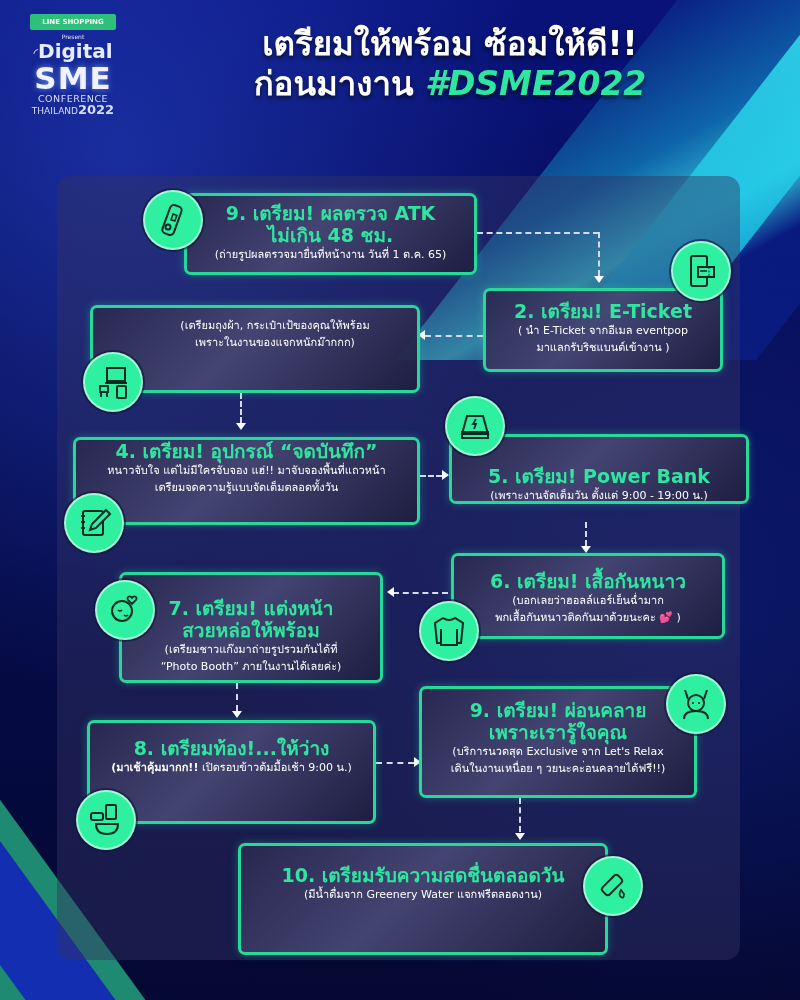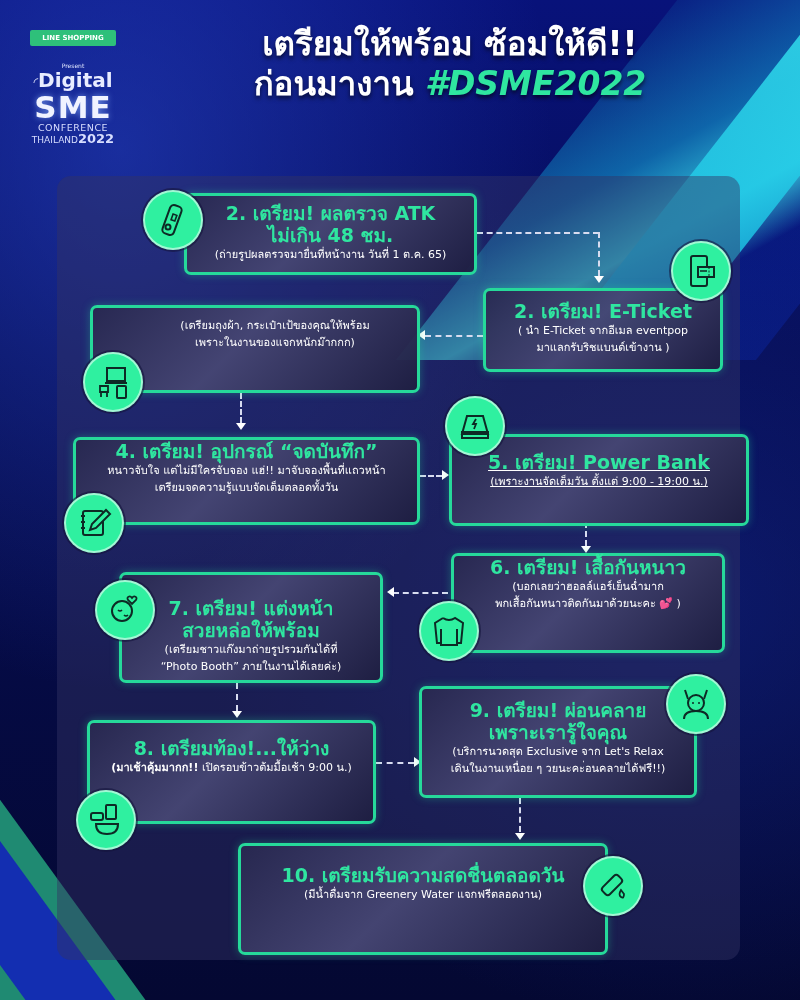--- a/index.html
+++ b/index.html
@@ -29,21 +29,21 @@
     position:absolute; left:-40px; bottom:-20px; width:200px; height:360px;
     background:#1f8a72; transform: skewX(36deg); transform-origin: bottom left;
   }
   .stripe-bl-blue {
     position:absolute; left:40px; bottom:-20px; width:90px; height:520px;
     background:#1224b8; transform: skewX(36deg); transform-origin: bottom left; opacity:0.9;
   }
   .logo { position:absolute; left:28px; top:14px; width:90px; text-align:center; color:#fff; }
   .logo .badge {
     background:#2ec07a; color:#fff; font-weight:bold; font-size:7px;
-    padding:4px 2px; border-radius:2px; margin:16px 2px;
+    padding:4px 2px; border-radius:2px; margin:0 2px;
   }
   .logo .present { font-size:6px; margin-top:3px; color:#dfe6ff; }
   .logo .digital { font-size:20px; font-weight:bold; line-height:20px; margin-top:1px; color:#e8ecff; }
   .logo .sme { font-size:31px; font-weight:bold; line-height:30px; letter-spacing:1px; color:#f0f3ff; text-shadow:0 0 6px rgba(140,180,255,0.7); }
   .logo .conf { font-size:9.5px; letter-spacing:0.5px; color:#d8deff; line-height:11px; }
   .logo .thai { font-size:9px; color:#d8deff; line-height:11px; }
   .logo .thai b { font-size:13px; }
   .headline {
     position:absolute; left:180px; top:24px; width:540px; text-align:center;
     color:#fff; font-weight:bold; font-size:33px; line-height:40px;
@@ -129,21 +129,21 @@
 <div class="dash-v" style="left:236px;top:683px;height:28px;"></div>
 <div class="arr-down" style="left:232px;top:711px;"></div>
 
 <div class="dash-h" style="left:376px;top:762px;width:38px;"></div>
 <div class="arr-right" style="left:414px;top:757px;"></div>
 
 <div class="dash-v" style="left:519px;top:798px;height:34px;"></div>
 <div class="arr-down" style="left:515px;top:833px;"></div>
 
 <div class="card" style="left:184px;top:193px;width:293px;height:82px;padding-top:6px;">
-  <div class="title">2. เตรียม! ผลตรวจ ATK</div>
+  <div class="title">9. เตรียม! ผลตรวจ ATK</div>
   <div class="title">ไม่เกิน 48 ชม.</div>
   <div class="desc">(ถ่ายรูปผลตรวจมายื่นที่หน้างาน วันที่ 1 ต.ค. 65)</div>
 </div>
 <div class="icon-circle" style="left:143px;top:190px;">
   <svg viewBox="0 0 36 36">
       <rect x="11" y="3" width="12" height="30" rx="4" transform="rotate(20 17 18)" fill="none" stroke="#0d2a25" stroke-width="2"></rect>
       <circle cx="13" cy="25" r="2.5" fill="none" stroke="#0d2a25" stroke-width="2"></circle>
       <rect x="16" y="12" width="4" height="6" transform="rotate(20 17 18)" fill="none" stroke="#0d2a25" stroke-width="1.6"></rect>
     </svg>
 </div>
@@ -181,33 +181,33 @@
   <div class="desc">เตรียมจดความรู้แบบจัดเต็มตลอดทั้งวัน</div>
 </div>
 <div class="icon-circle" style="left:64px;top:493px;">
   <svg viewBox="0 0 36 36">
       <rect x="7" y="6" width="20" height="24" rx="2" fill="none" stroke="#0d2a25" stroke-width="2"></rect>
       <path d="M5 11h4 M5 17h4 M5 23h4" stroke="#0d2a25" stroke-width="2"></path>
       <path d="M14 25l2-6 14-14 4 4-14 14z" fill="#2ff0a0" stroke="#0d2a25" stroke-width="2"></path>
     </svg>
 </div>
 
-<div class="card" style="left:449px;top:434px;width:300px;height:92px;padding-top:14px;text-decoration:underline;">
+<div class="card" style="left:449px;top:434px;width:300px;height:70px;padding-top:28px;">
   <div class="title">5. เตรียม! Power Bank</div>
   <div class="desc">(เพราะงานจัดเต็มวัน ตั้งแต่ 9:00 - 19:00 น.)</div>
 </div>
 <div class="icon-circle" style="left:445px;top:396px;">
   <svg viewBox="0 0 36 36">
       <path d="M5 26 L10 8 H26 L31 26 Z" fill="none" stroke="#0d2a25" stroke-width="2"></path>
       <rect x="5" y="24" width="26" height="6" fill="none" stroke="#0d2a25" stroke-width="2"></rect>
       <path d="M19 11l-3 5h3l-2 5" fill="none" stroke="#0d2a25" stroke-width="1.8"></path>
     </svg>
 </div>
 
-<div class="card" style="left:451px;top:553px;width:274px;height:100px;padding-top:0;">
+<div class="card" style="left:451px;top:553px;width:274px;height:86px;padding-top:14px;">
   <div class="title">6. เตรียม! เสื้อกันหนาว</div>
   <div class="desc">(บอกเลยว่าฮอลล์แอร์เย็นฉ่ำมาก</div>
   <div class="desc">พกเสื้อกันหนาวติดกันมาด้วยนะคะ 💕 )</div>
 </div>
 <div class="icon-circle" style="left:419px;top:601px;">
   <svg viewBox="0 0 36 36">
       <path d="M12 5 Q18 9 24 5 L32 10 L30 30 H26 V16 M12 5 L4 10 L6 30 H10 V16 M10 16 V32 H26 V16" fill="none" stroke="#0d2a25" stroke-width="2"></path>
     </svg>
 </div>
 

